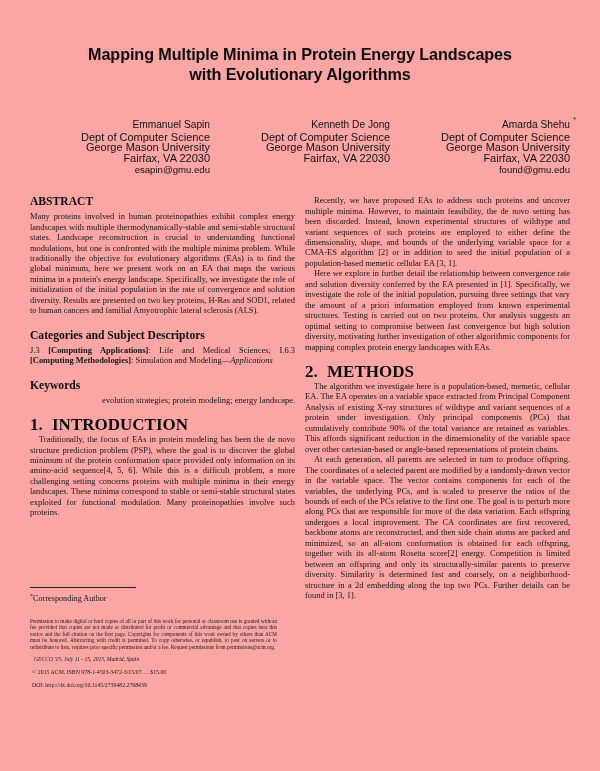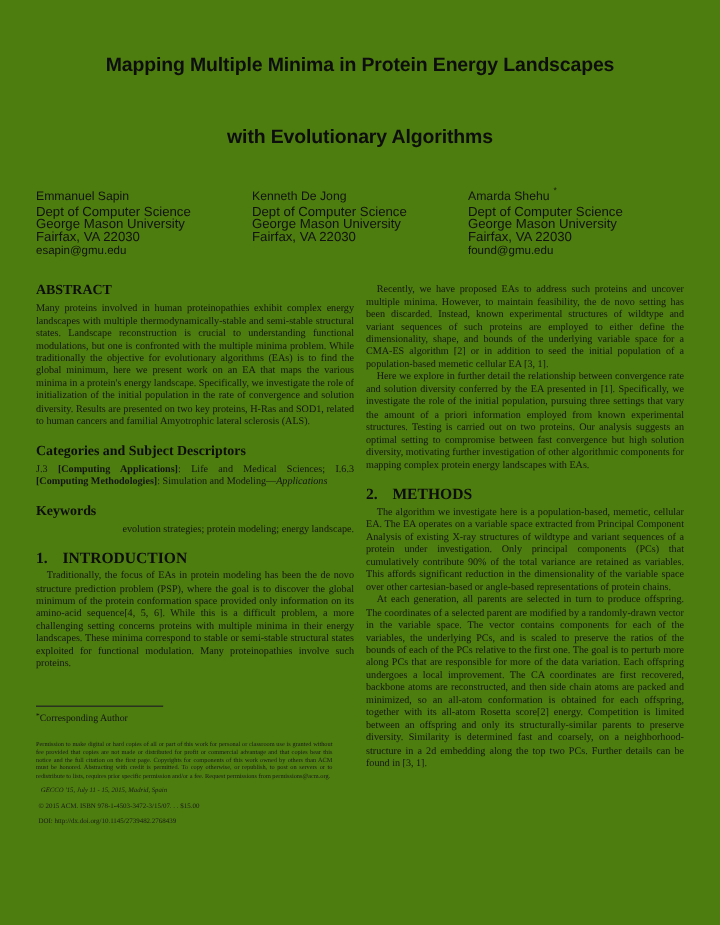--- a/index.html
+++ b/index.html
@@ -13,46 +13,46 @@
     overflow: hidden;
     font-family: "Liberation Serif", "DejaVu Serif", serif;
     color: #111111;
   }
   .page {
     width: 600px;
     height: 771px;
     position: relative;
     box-sizing: border-box;
     padding: 44px 30px 0 30px;
-    background: #4d7c0f;
+    background: #fca5a5;
   }
 
   
   .title {
     font-family: "Liberation Sans", "DejaVu Sans", sans-serif;
     font-weight: bold;
     font-size: 16.2px;
     line-height: 20px;
     text-align: center;
     margin: 0 0 0 0;
     letter-spacing: -0.1px;
     color: #0d0d0d;
   }
-  .title .line2 { display: block; margin-top: 40px; }
+  .title .line2 { display: block; }
 
   
   .authors {
     display: flex;
     justify-content: center;
     margin-top: 30px;
     font-family: "Liberation Sans", "DejaVu Sans", sans-serif;
   }
   .author {
     width: 180px;
-    text-align: left;
+    text-align: right;
     color: #111;
   }
   .author-name {
     font-size: 10.2px;
     line-height: 12.6px;
     position: relative;
     display: inline-block;
   }
   .author-name .star {
     position: absolute;
@@ -88,21 +88,21 @@
     font-size: 11.6px;
     line-height: 13px;
     margin: 0 0 3px 0;
     color: #0d0d0d;
   }
   h2.sec.spaced { margin-top: 13px; }
 
   h2.numsec {
     font-family: "Liberation Serif", "DejaVu Serif", serif;
     font-weight: bold;
-    font-size: 13px;
+    font-size: 17px;
     line-height: 13px;
     margin: 13px 0 3px 0;
     color: #0d0d0d;
   }
   h2.numsec .num {
     display: inline-block;
     width: 22px;
   }
 
   p.body {

